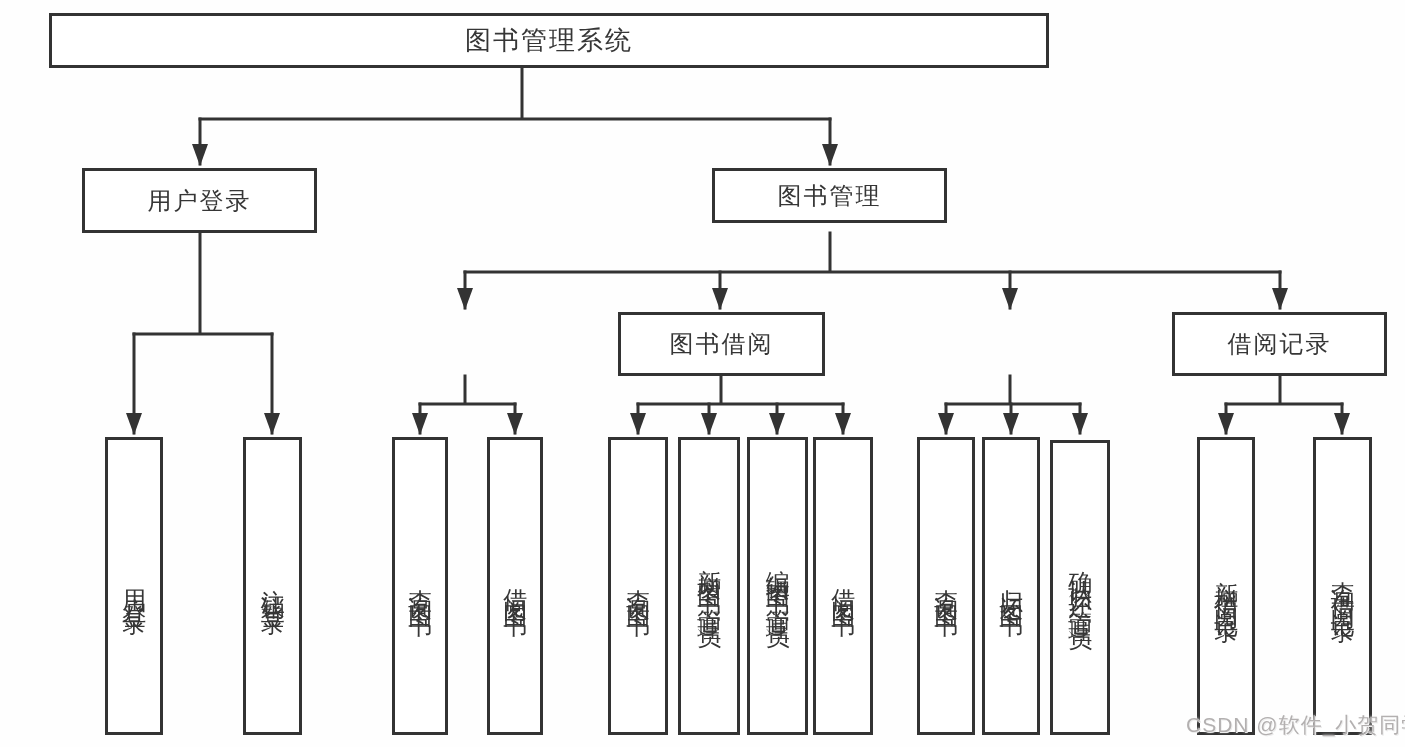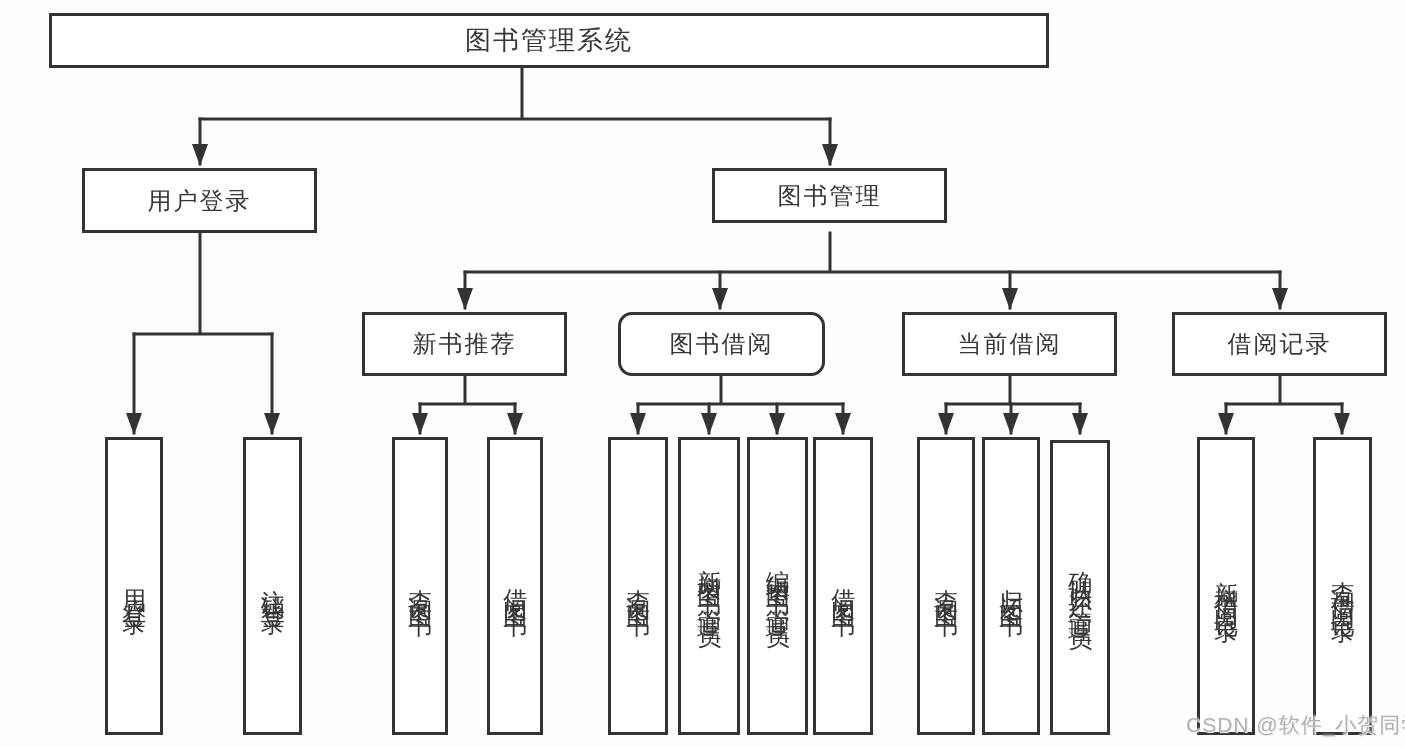--- a/index.html
+++ b/index.html
@@ -136,28 +136,22 @@
     <span class="hlabel">图书管理系统</span>
   </div>
 
   <div class="hbox" style="left:82px;top:168px;width:235px;height:65px;">
     <span class="hlabel">用户登录</span>
   </div>
   <div class="hbox" style="left:712px;top:168px;width:235px;height:55px;">
     <span class="hlabel">图书管理</span>
   </div>
 
-  <div class="hbox" style="left:362px;top:312px;width:205px;height:64px;">
-    <span class="hlabel">新书推荐</span>
-  </div>
-  <div class="hbox" style="left:618px;top:312px;width:207px;height:64px;border-radius:14px;">
+  <div class="hbox" style="left:618px;top:312px;width:207px;height:64px;">
     <span class="hlabel">图书借阅</span>
-  </div>
-  <div class="hbox" style="left:902px;top:312px;width:215px;height:64px;">
-    <span class="hlabel">当前借阅</span>
   </div>
   <div class="hbox" style="left:1172px;top:312px;width:215px;height:64px;">
     <span class="hlabel">借阅记录</span>
   </div>
 
   <div class="vbox" style="left:105px;top:437px;width:58px;height:298px;">
     <span class="vlabel">用户登录</span>
   </div>
   <div class="vbox" style="left:243px;top:437px;width:59px;height:298px;">
     <span class="vlabel">注销登录</span>

